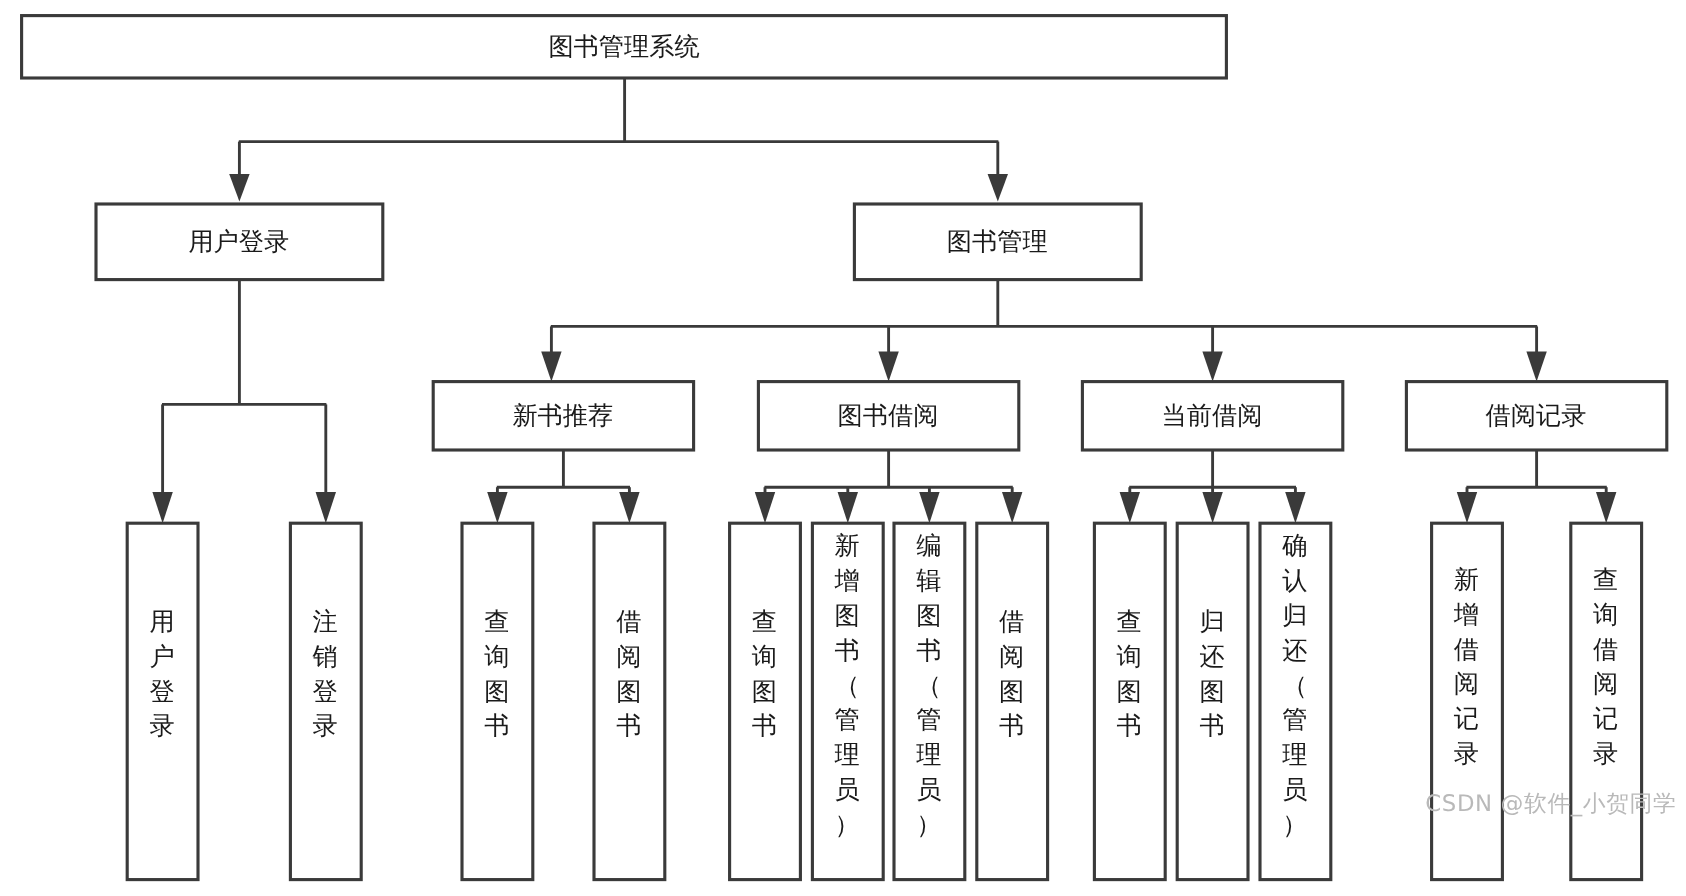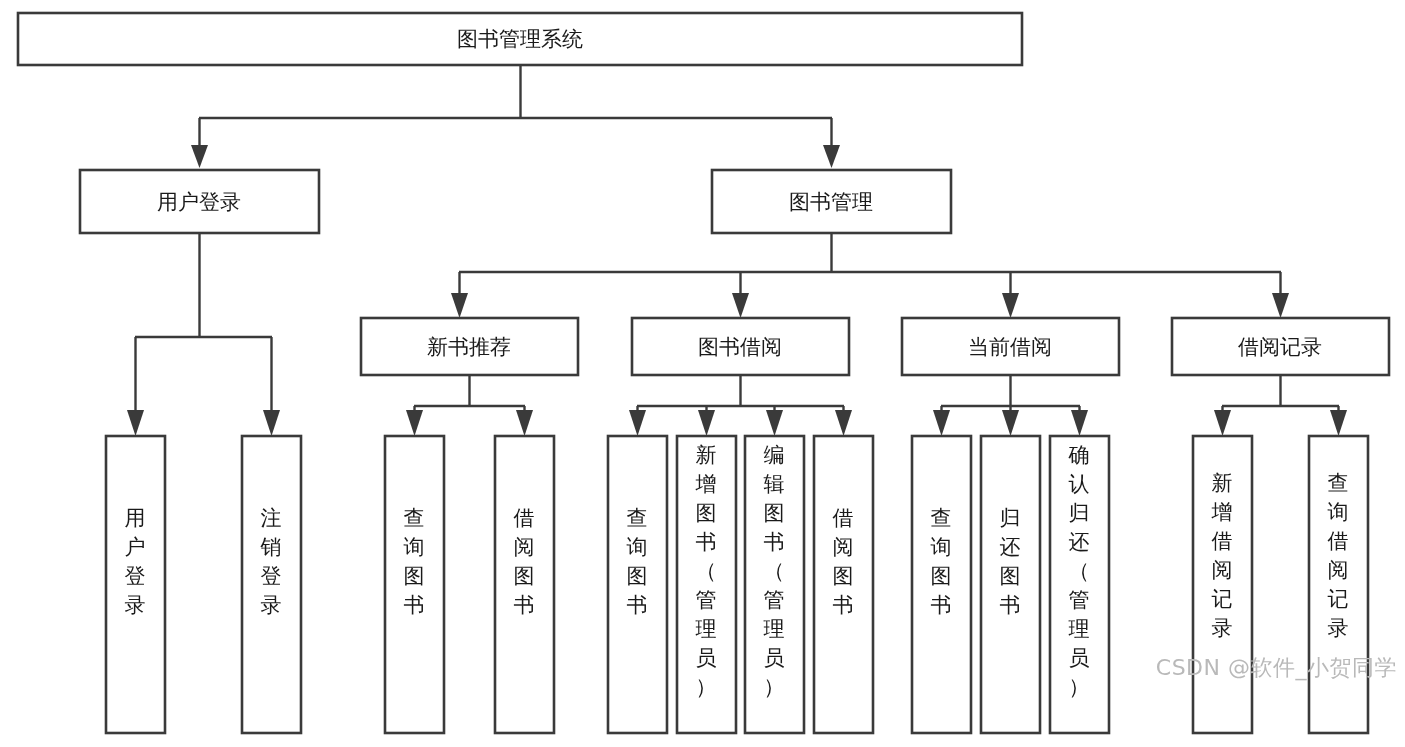--- a/index.html
+++ b/index.html
@@ -52,21 +52,21 @@
     font-family: "DejaVu Sans", "Liberation Sans", sans-serif;
     fill: #1a1a1a;
     font-size: 21px;
     text-anchor: middle;
   }
   .watermark {
     position: absolute;
     right: 8px;
     bottom: 4px;
     font-family: "DejaVu Sans", "Liberation Sans", sans-serif;
-    font-size: 22px;
+    font-size: 19px;
     color: #b9b9b9;
     letter-spacing: 0.5px;
     white-space: nowrap;
     pointer-events: none;
   }
 </style>
 </head>
 <body>
 
 <div id="diagram-root">

